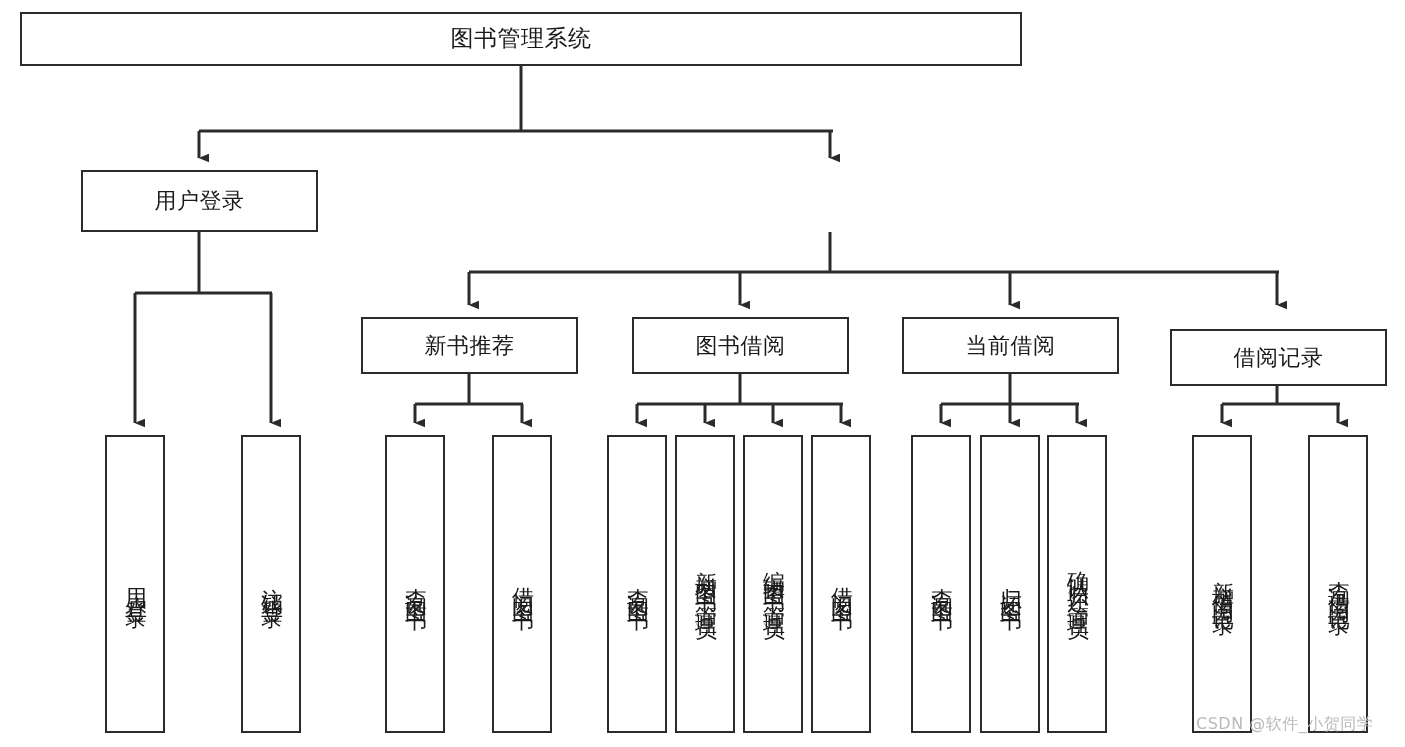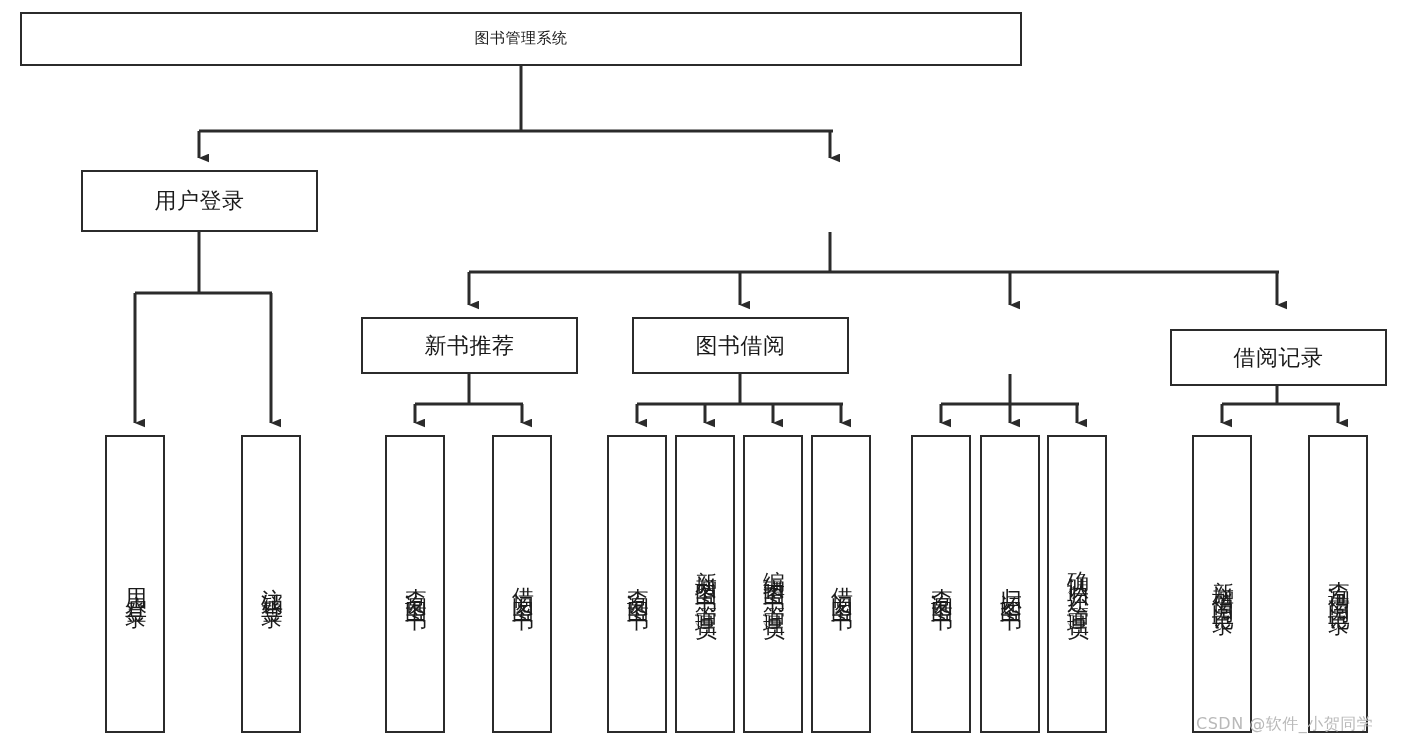--- a/index.html
+++ b/index.html
@@ -38,21 +38,21 @@
     justify-content: center;
     text-align: center;
   }
   .node-label {
     color: #1a1a1a;
     line-height: 1.18;
     letter-spacing: 0.5px;
     white-space: pre;
   }
   .node-root .node-label {
-    font-size: 15px;
+    font-size: 23px;
   }
   .node-l1 .node-label,
   .node-l2 .node-label {
     font-size: 22px;
   }
   .node-leaf {
     align-items: center;
     justify-content: center;
   }
   .node-leaf .node-label {
@@ -135,20 +135,23 @@
   <div class="node-box node-l1" style="left:81px; top:170px; width:237px; height:62px;">
     <span class="node-label">用户登录</span>
   </div>
 
   <div class="node-box node-l2" style="left:361px; top:317px; width:217px; height:57px;">
     <span class="node-label">新书推荐</span>
   </div>
   <div class="node-box node-l2" style="left:632px; top:317px; width:217px; height:57px;">
     <span class="node-label">图书借阅</span>
   </div>
+  <div class="node-box node-l2" style="left:902px; top:317px; width:217px; height:57px;">
+    <span class="node-label">当前借阅</span>
+  </div>
   <div class="node-box node-l2" style="left:1170px; top:329px; width:217px; height:57px;">
     <span class="node-label">借阅记录</span>
   </div>
 
   <div class="node-box node-leaf" style="left:105px; top:435px; width:60px; height:298px;">
     <span class="node-label">用户登录</span>
   </div>
   <div class="node-box node-leaf" style="left:241px; top:435px; width:60px; height:298px;">
     <span class="node-label">注销登录</span>
   </div>

